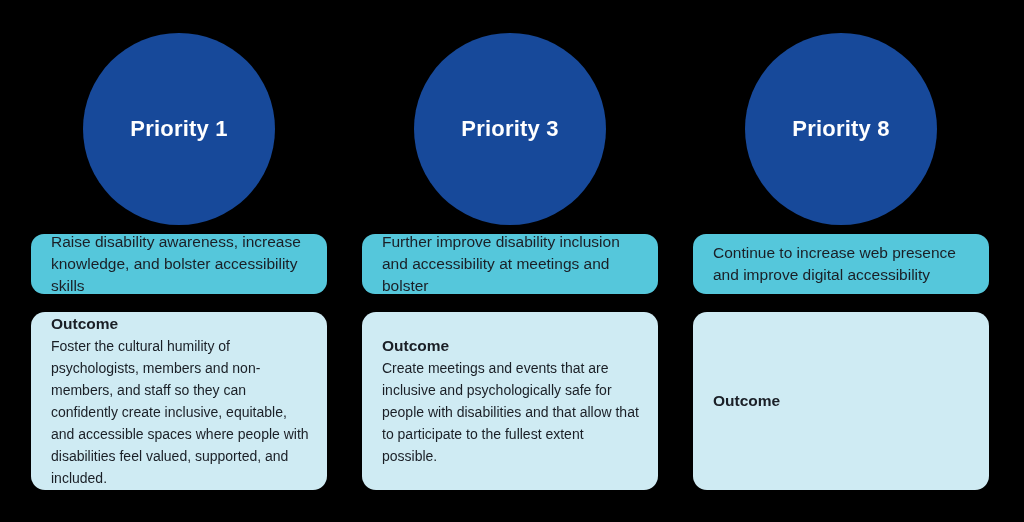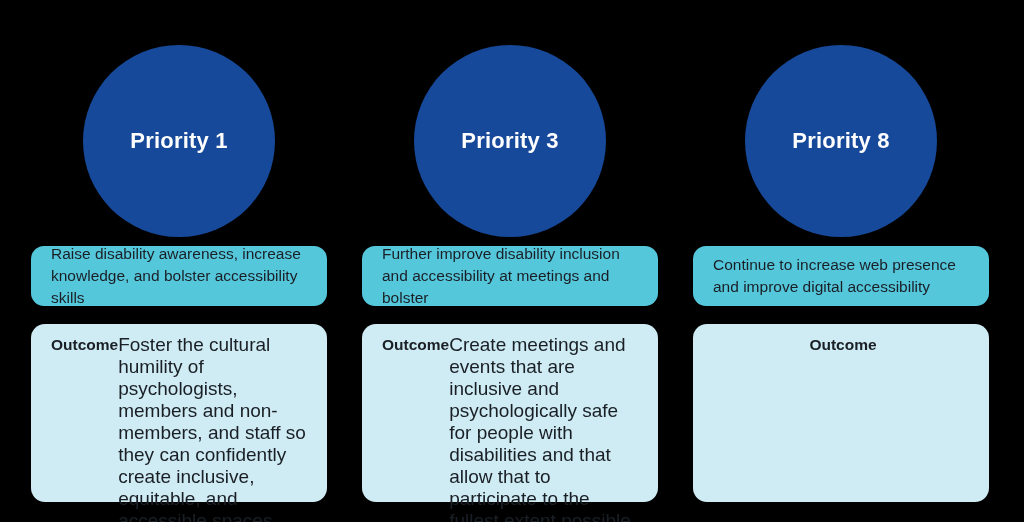--- a/index.html
+++ b/index.html
@@ -8,21 +8,21 @@
     background: #000000;
     font-family: "Liberation Sans", "DejaVu Sans", sans-serif;
   }
   .canvas {
     position: relative;
     width: 1024px;
     height: 522px;
     background: var(--bg, #000000);
     overflow: hidden;
     box-sizing: border-box;
-    padding: 12px 35px 0 31px;
+    padding: 0 35px 0 31px;
     display: flex;
     justify-content: space-between;
   }
   .column {
     width: 296px;
     display: flex;
     flex-direction: column;
     align-items: center;
   }
   .circle {
@@ -60,35 +60,35 @@
     line-height: 22px;
   }
   .outcome-card {
     margin-top: 18px;
     width: 100%;
     height: 178px;
     box-sizing: border-box;
     background: var(--outcome-bg, #CFEBF3);
     border-radius: 14px;
     display: flex;
-    flex-direction: row;
+    flex-direction: column;
     justify-content: center;
     padding: 10px 16px 10px 20px;
   }
   .outcome-card .outcome-label {
     margin: 0;
     color: var(--body-text, #1A1F26);
     font-size: 15.5px;
     font-weight: bold;
     line-height: 22px;
   }
   .outcome-card p.outcome-text {
     margin: 0;
     color: var(--body-text, #1A1F26);
-    font-size: 19px;
+    font-size: 14px;
     line-height: 22px;
   }
 </style>
 </head>
 <body>
 
 <div class="canvas">
 
   <div class="column">
     <div class="circle">

